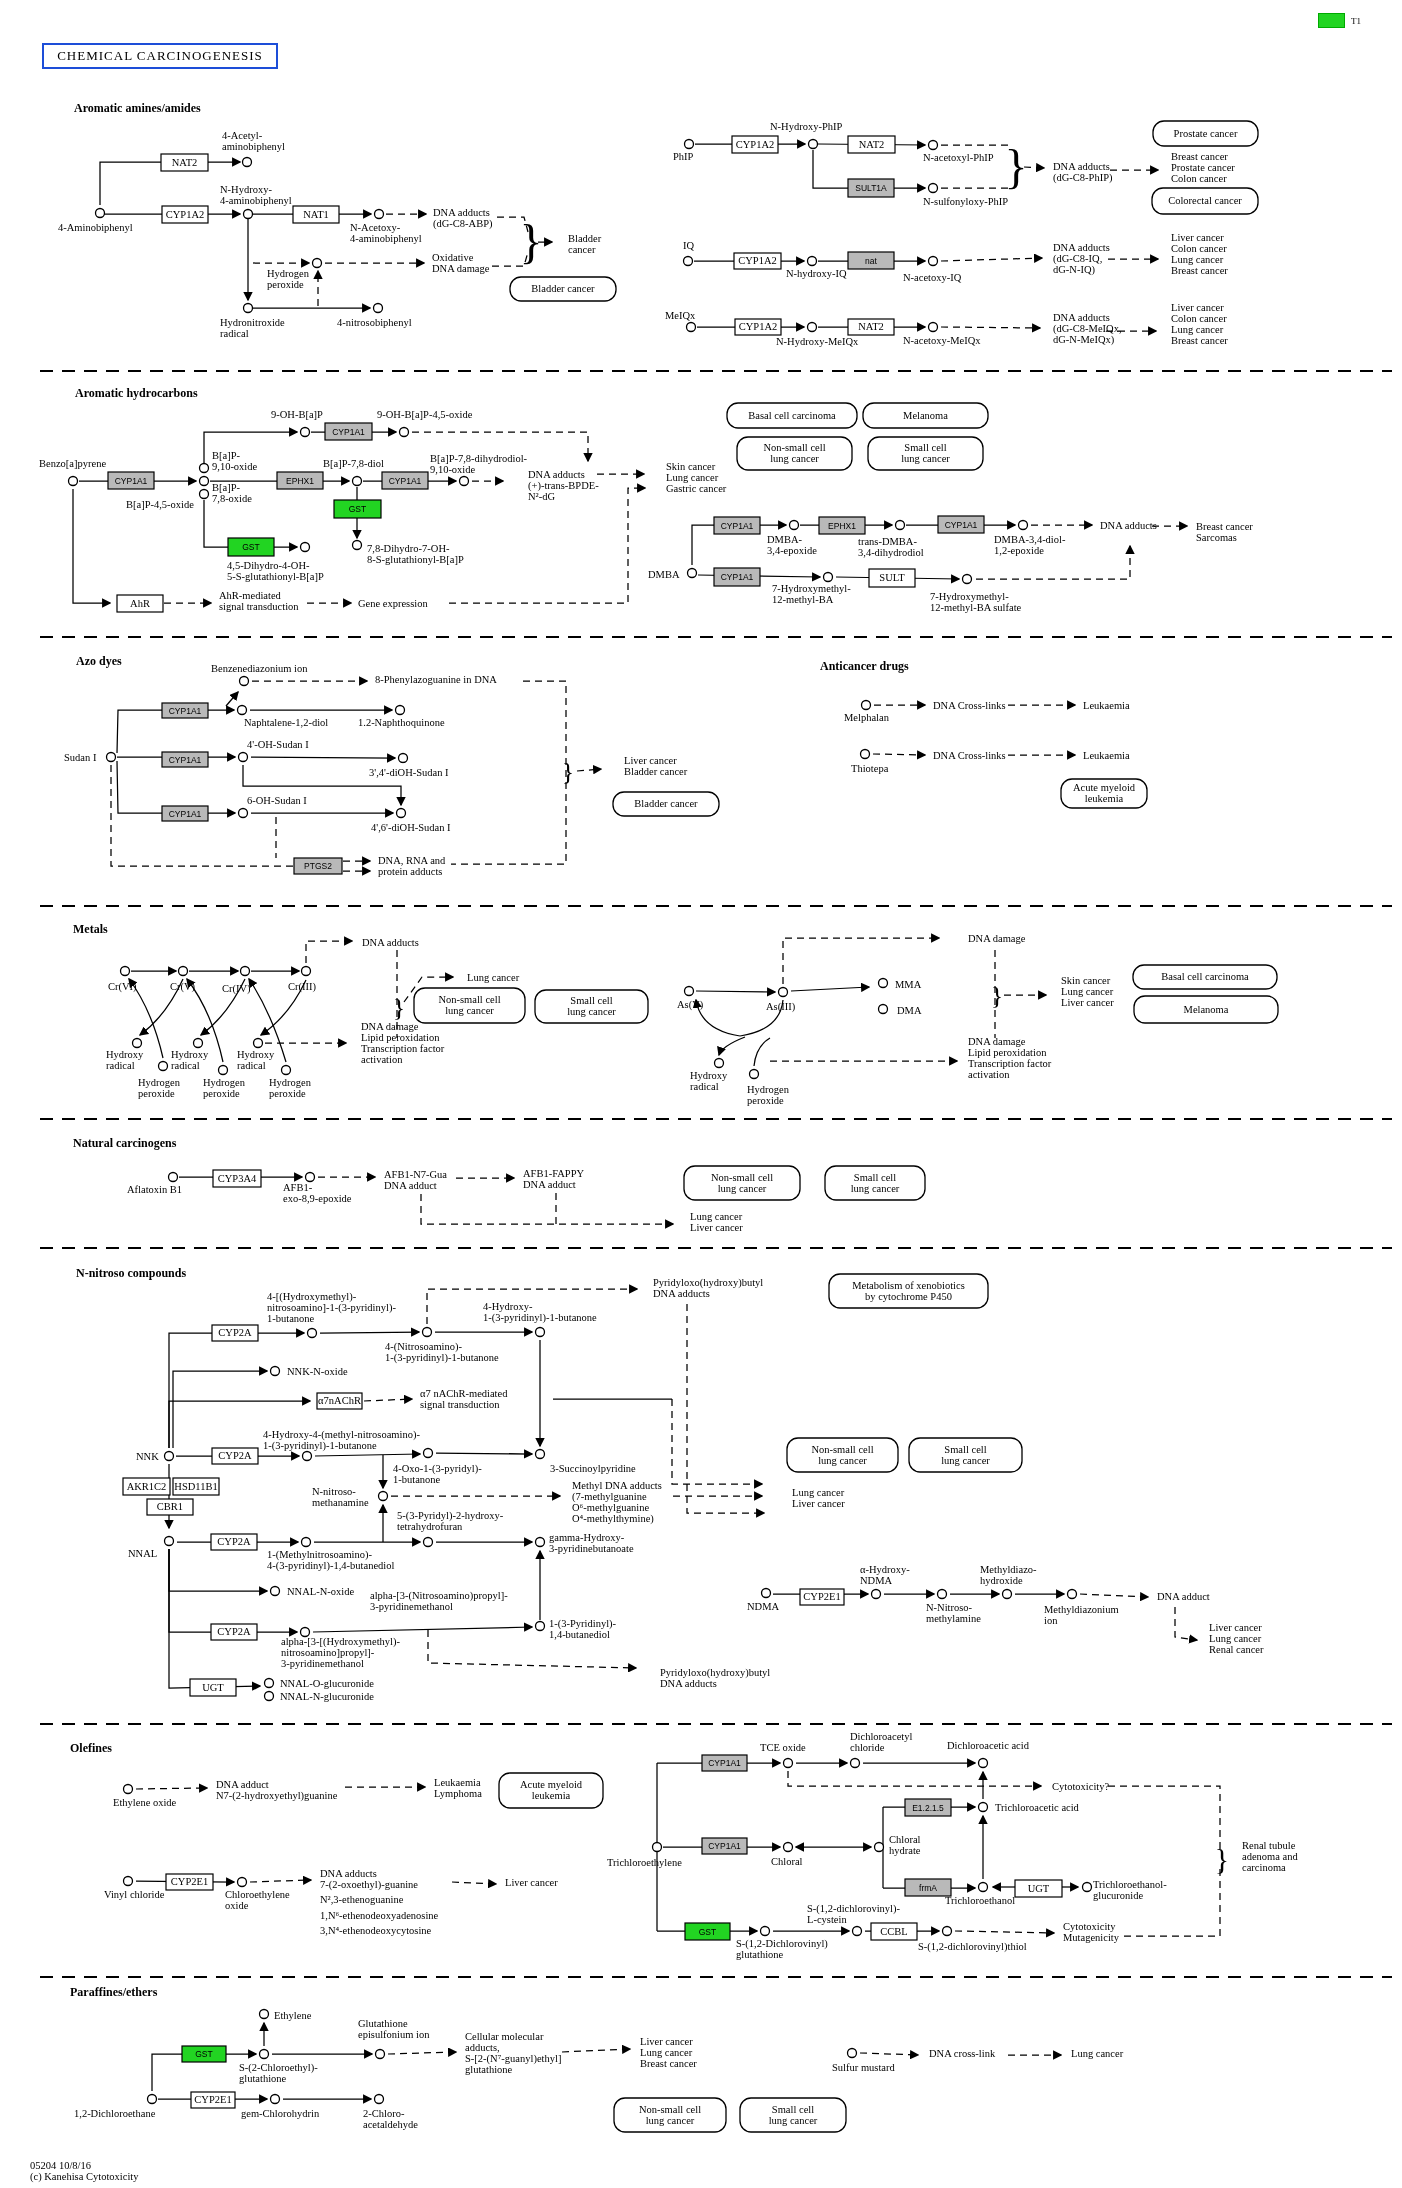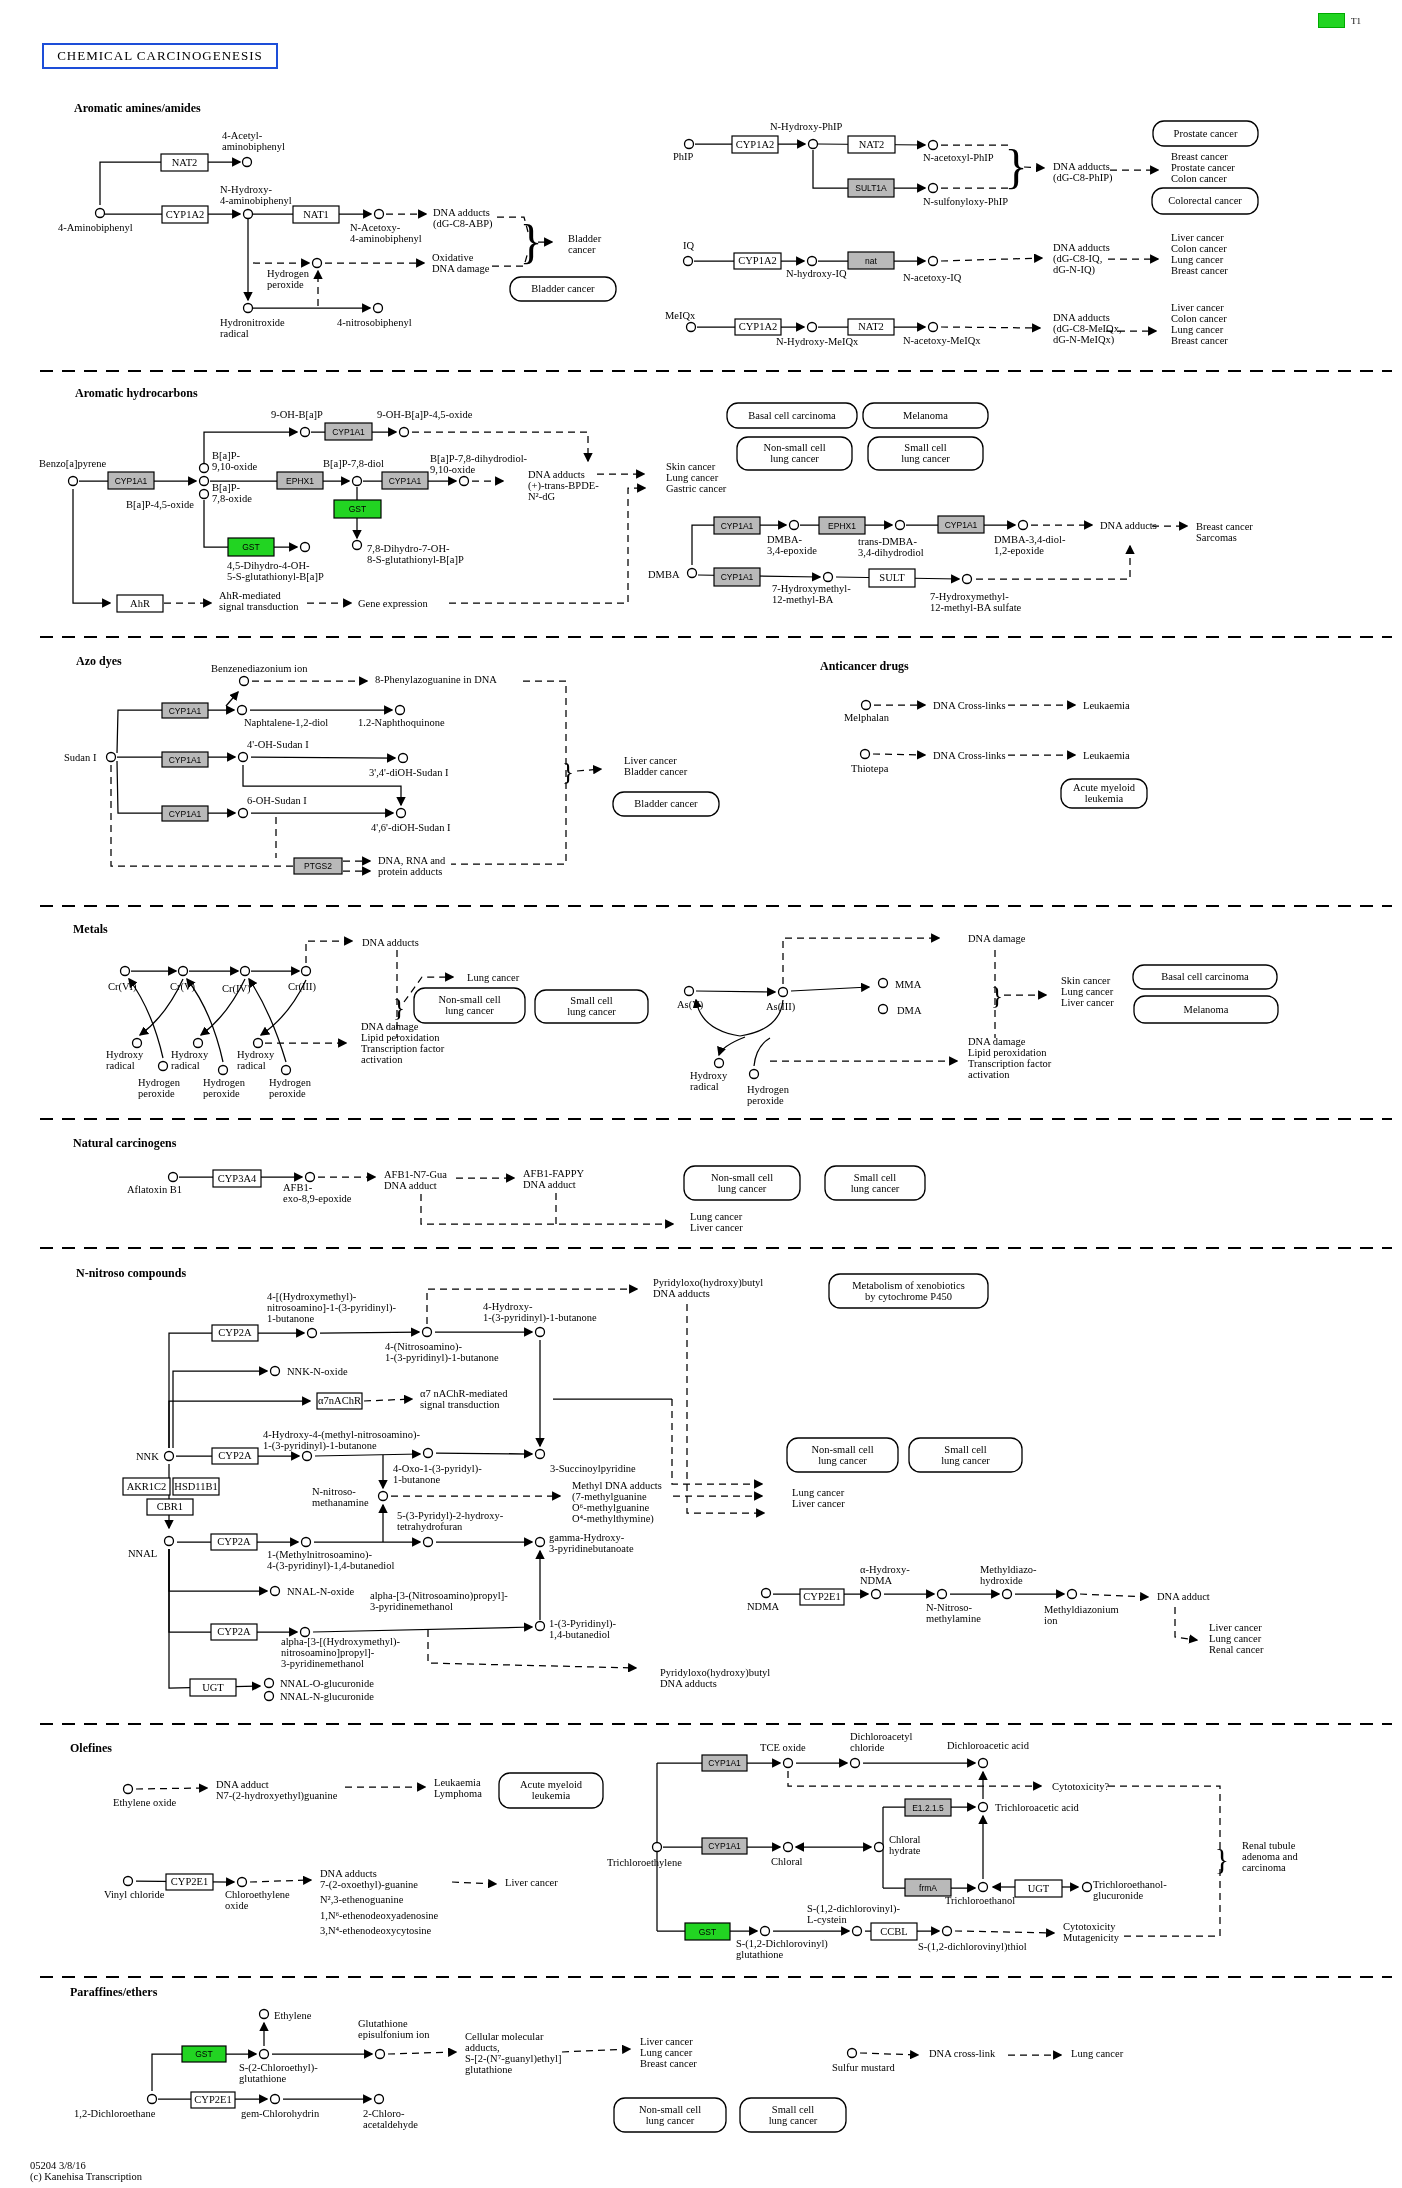--- a/index.html
+++ b/index.html
@@ -870,16 +870,16 @@
   <div class="title-box">
     <span>CHEMICAL  CARCINOGENESIS</span>
   </div>
 
   <div class="legend">
     <div class="swatch"></div>
     <span class="lbl">T1</span>
   </div>
 
   <div class="footer">
-    <div>05204 3/8/16</div>
-    <div>(c) Kanehisa Transcription</div>
+    <div>05204 10/8/16</div>
+    <div>(c) Kanehisa Cytotoxicity</div>
   </div>
 </div>
 
 </body></html>

